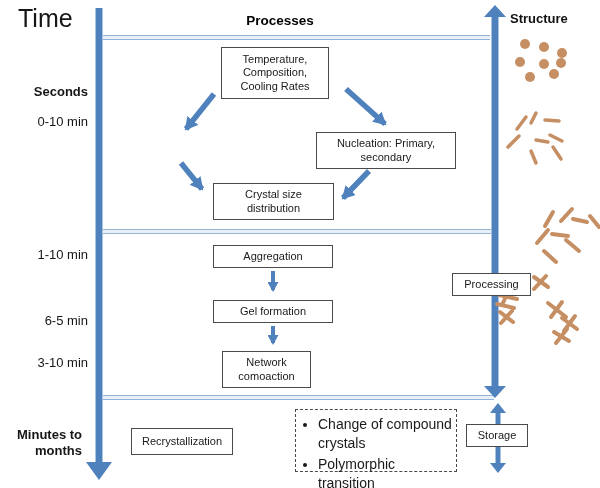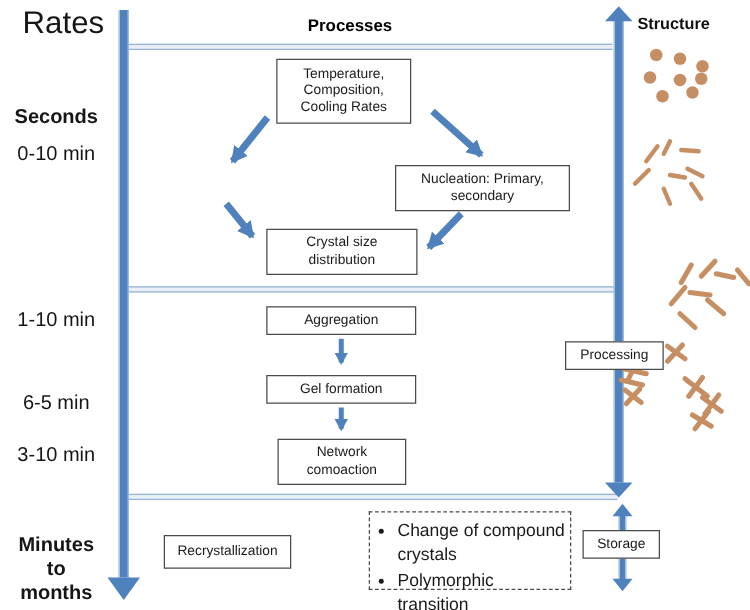--- a/index.html
+++ b/index.html
@@ -6,21 +6,21 @@
   #canvas{
     position:relative;width:600px;height:488px;background:#ffffff;overflow:hidden;
     font-family:"Liberation Sans","DejaVu Sans",sans-serif;color:#1f1f1f;
   }
   .abs{position:absolute;}
   
   .h-time{left:18px;top:4px;font-size:25px;font-weight:400;color:#161616;}
   .h-processes{left:210px;top:13px;width:140px;text-align:center;font-size:13.5px;font-weight:bold;color:#000000;}
   .h-structure{left:510px;top:11px;font-size:13px;font-weight:bold;color:#111;}
   
-  .tlabel{left:2px;width:86px;text-align:center;font-size:16px;line-height:1.2;color:#161616;}
+  .tlabel{left:2px;width:86px;text-align:right;font-size:13px;line-height:1.2;color:#161616;}
   .tbold{font-weight:bold;}
   
   .vbar{background:#4f81bd;border-left:1px solid #a8c4e2;border-right:1px solid #a8c4e2;z-index:1;}
   .tri{width:0;height:0;z-index:1;}
   
   .divider{height:3px;background:#e8eff7;border-top:1px solid #95b3d7;border-bottom:1px solid #95b3d7;z-index:0;}
   
   .box{
     background:#ffffff;border:1.4px solid #4a4a4a;z-index:3;
     display:flex;align-items:center;justify-content:center;text-align:center;
@@ -32,21 +32,21 @@
   }
   .dashed-box ul{margin:0;padding:0 0 0 20px;font-size:14px;line-height:1.35;text-align:left;color:#1a1a1a;}
   .dashed-box li{margin:0 0 2px 0;}
   svg.overlay{position:absolute;left:0;top:0;z-index:2;pointer-events:none;}
 </style>
 </head>
 <body>
 
 <div id="canvas">
 
-  <div class="abs h-time">Rates</div>
+  <div class="abs h-time">Time</div>
   <div class="abs h-processes">Processes</div>
   <div class="abs h-structure">Structure</div>
 
   <div class="abs vbar" style="left:95px;top:8px;width:6px;height:454px;"></div>
   <div class="abs tri" style="left:86px;top:462px;border-left:13px solid transparent;border-right:13px solid transparent;border-top:18px solid #4f81bd;"></div>
 
   <div class="abs vbar" style="left:491px;top:16px;width:6px;height:370px;"></div>
   <div class="abs tri" style="left:484px;top:5px;border-left:11px solid transparent;border-right:11px solid transparent;border-bottom:12px solid #4f81bd;"></div>
   <div class="abs tri" style="left:484px;top:386px;border-left:11px solid transparent;border-right:11px solid transparent;border-top:12px solid #4f81bd;"></div>
 
@@ -137,21 +137,21 @@
         <line x1="567" y1="329" x2="556" y2="343"></line>
     </g>
   </svg>
 
   <div class="abs box" style="left:221px;top:47px;width:108px;height:52px;">Temperature, Composition, Cooling Rates</div>
   <div class="abs box" style="left:316px;top:132px;width:140px;height:37px;">Nucleation: Primary, secondary</div>
   <div class="abs box" style="left:213px;top:183px;width:121px;height:37px;">Crystal size distribution</div>
   <div class="abs box" style="left:452px;top:225px;width:79px;height:23px;margin-top:48px;">Processing</div>
   <div class="abs box" style="left:213px;top:245px;width:120px;height:23px;">Aggregation</div>
   <div class="abs box" style="left:213px;top:300px;width:120px;height:23px;">Gel formation</div>
-  <div class="abs box" style="left:222px;top:351px;width:103px;height:37px;padding:1px 13px;">Network comoaction</div>
+  <div class="abs box" style="left:222px;top:351px;width:89px;height:37px;padding:1px 13px;">Network comoaction</div>
   <div class="abs box" style="left:131px;top:428px;width:102px;height:27px;">Recrystallization</div>
   <div class="abs box" style="left:466px;top:424px;width:62px;height:23px;">Storage</div>
 
   <div class="abs dashed-box" style="left:295px;top:409px;width:162px;height:63px;">
     <ul>
       <li>Change of compound crystals</li>
       <li>Polymorphic transition</li>
     </ul>
   </div>
 

